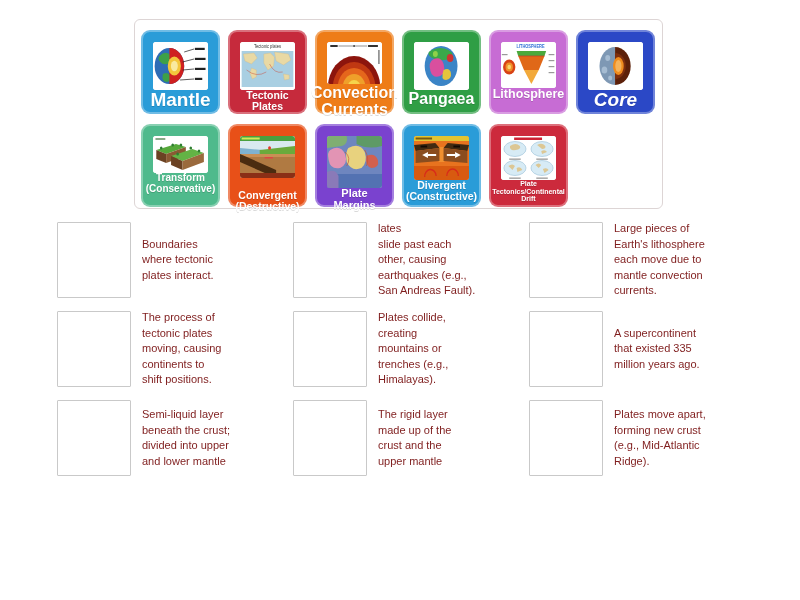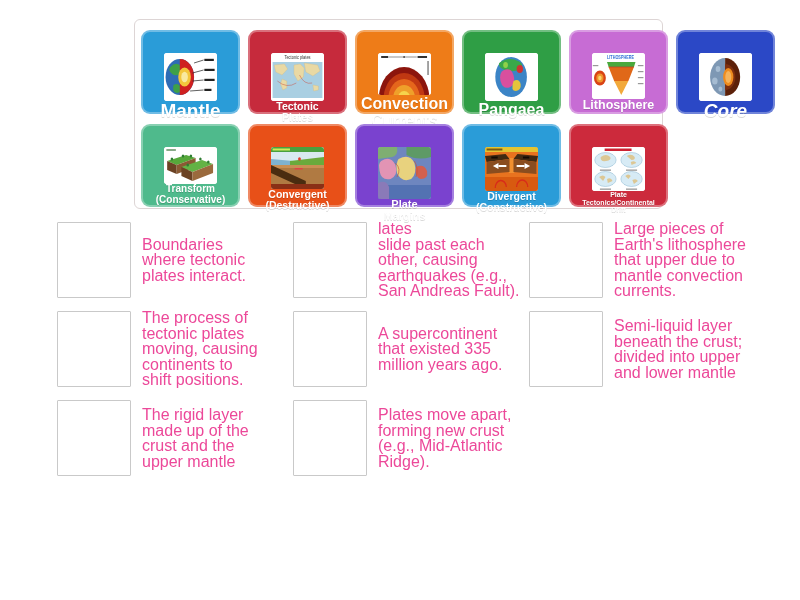--- a/index.html
+++ b/index.html
@@ -10,23 +10,23 @@
   }
   
   .panel{
     position:absolute;left:134px;top:19px;width:529px;height:190px;
     box-sizing:border-box;background:#fff;
     border:1px solid #ddd5d5;border-radius:6px;
     padding:10px 6px 0 6px;
   }
   .tiles-row{display:flex;gap:8px;margin-bottom:10px;}
   .tile{
-    width:99px;box-sizing:border-box;flex:none;
+    width:79px;box-sizing:border-box;flex:none;
     border-radius:9px;border:2px solid rgba(255,255,255,.33);
-    padding:21px;display:flex;flex-direction:column;
+    padding:10px;display:flex;flex-direction:column;
     color:#fff;cursor:pointer;
   }
   .row1 .tile{height:84px;}
   .row2 .tile{height:83px;}
   .tile-img{
     background:#fff;border-radius:3px;overflow:hidden;
     height:var(--ih);flex:none;
   }
   .tile-img svg{display:block;width:100%;height:100%;}
   .tile-label{
@@ -40,21 +40,21 @@
     display:grid;grid-template-columns:230px 230px 236px;
     column-gap:6px;row-gap:11px;
   }
   .match-item{display:flex;align-items:center;min-height:78px;}
   .drop-box{
     width:74px;height:76px;flex:none;box-sizing:border-box;
     border:1px solid #c9c9c9;border-radius:1px;background:#fff;
     margin-right:11px;
   }
   .item-text{
-    font-size:16px;line-height:15.5px;color:#ec4899;
+    font-size:11px;line-height:15.5px;color:#7f1d1d;
     white-space:pre-line;
   }
 </style>
 </head>
 <body>
 
 <div class="panel">
 
   <div class="tiles-row row1">
 
@@ -195,21 +195,21 @@
             <circle cx="46" cy="12" r="1.6"></circle>
               <circle cx="56" cy="15" r="1.6"></circle>
               <circle cx="30" cy="18" r="1.6"></circle>
           </g>
         </svg>
       </div>
       <div class="tile-label" style="font-size:10px">Transform
 (Conservative)</div>
     </div>
 
-    <div class="tile" style="--ih: 42px; background-color: rgb(232, 80, 24);">
+    <div class="tile" style="--ih: 42px; background-color: rgb(232, 80, 24); gap: 12px;">
       <div class="tile-img">
         <svg viewBox="0 0 67 42" preserveAspectRatio="none">
           <rect width="67" height="42" fill="#d9e9f0"></rect>
           <rect x="0" y="0" width="67" height="5" fill="#49a03f"></rect>
           <rect x="2" y="1.5" width="22" height="2" fill="#cdeb5a"></rect>
           <path d="M0 12 L28 14 L28 18 L0 18 Z" fill="#7fb2d0"></path>
           <path d="M24 14 L67 10 L67 18 L24 18 Z" fill="#6aaa3c"></path>
           <rect x="0" y="18" width="67" height="24" fill="#b07a42"></rect>
           <rect x="0" y="18" width="67" height="3" fill="#c98f54"></rect>
           <path d="M0 18 L44 34 L44 42 L0 26 Z" fill="#4a2c10"></path>
@@ -309,33 +309,41 @@
     <div class="item-text">lates
 slide past each
 other, causing
 earthquakes (e.g.,
 San Andreas Fault).</div>
   </div>
   <div class="match-item">
     <div class="drop-box"></div>
     <div class="item-text">Large pieces of
 Earth's lithosphere
-that upper due to
+each move due to
 mantle convection
 currents.</div>
   </div>
 
   <div class="match-item">
     <div class="drop-box"></div>
     <div class="item-text">The process of
 tectonic plates
 moving, causing
 continents to
 shift positions.</div>
   </div>
+  <div class="match-item">
+    <div class="drop-box"></div>
+    <div class="item-text">Plates collide,
+creating
+mountains or
+trenches (e.g.,
+Himalayas).</div>
+  </div>
 
   <div class="match-item">
     <div class="drop-box"></div>
     <div class="item-text">A supercontinent
 that existed 335
 million years ago.</div>
   </div>
   <div class="match-item">
     <div class="drop-box"></div>
     <div class="item-text">Semi-liquid layer

